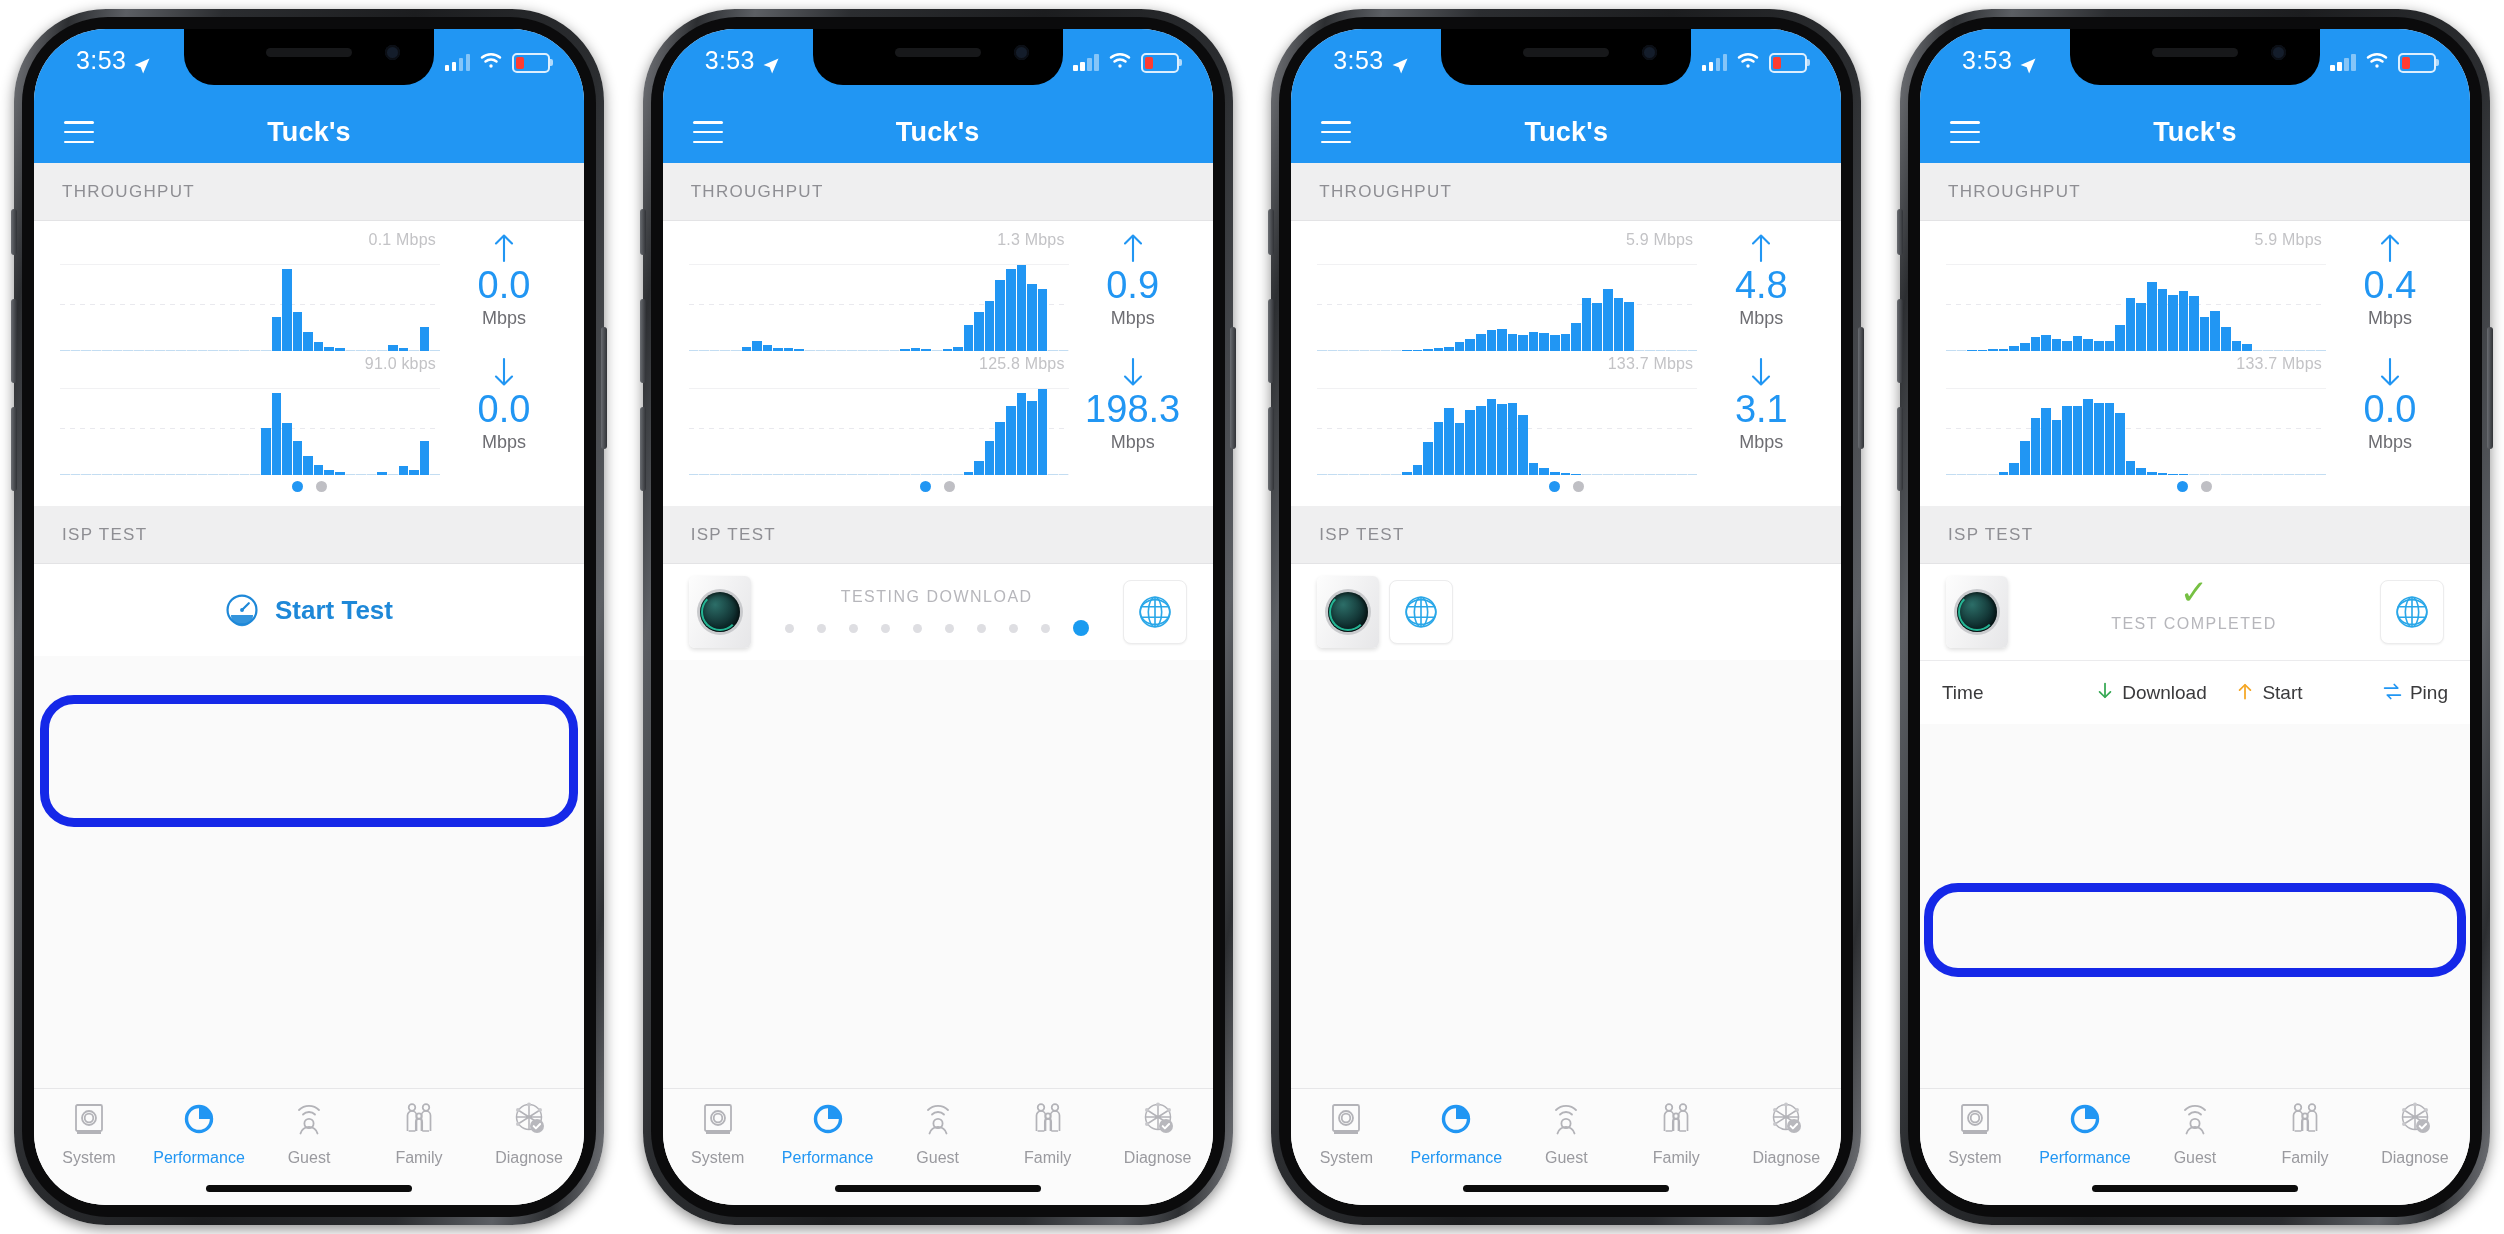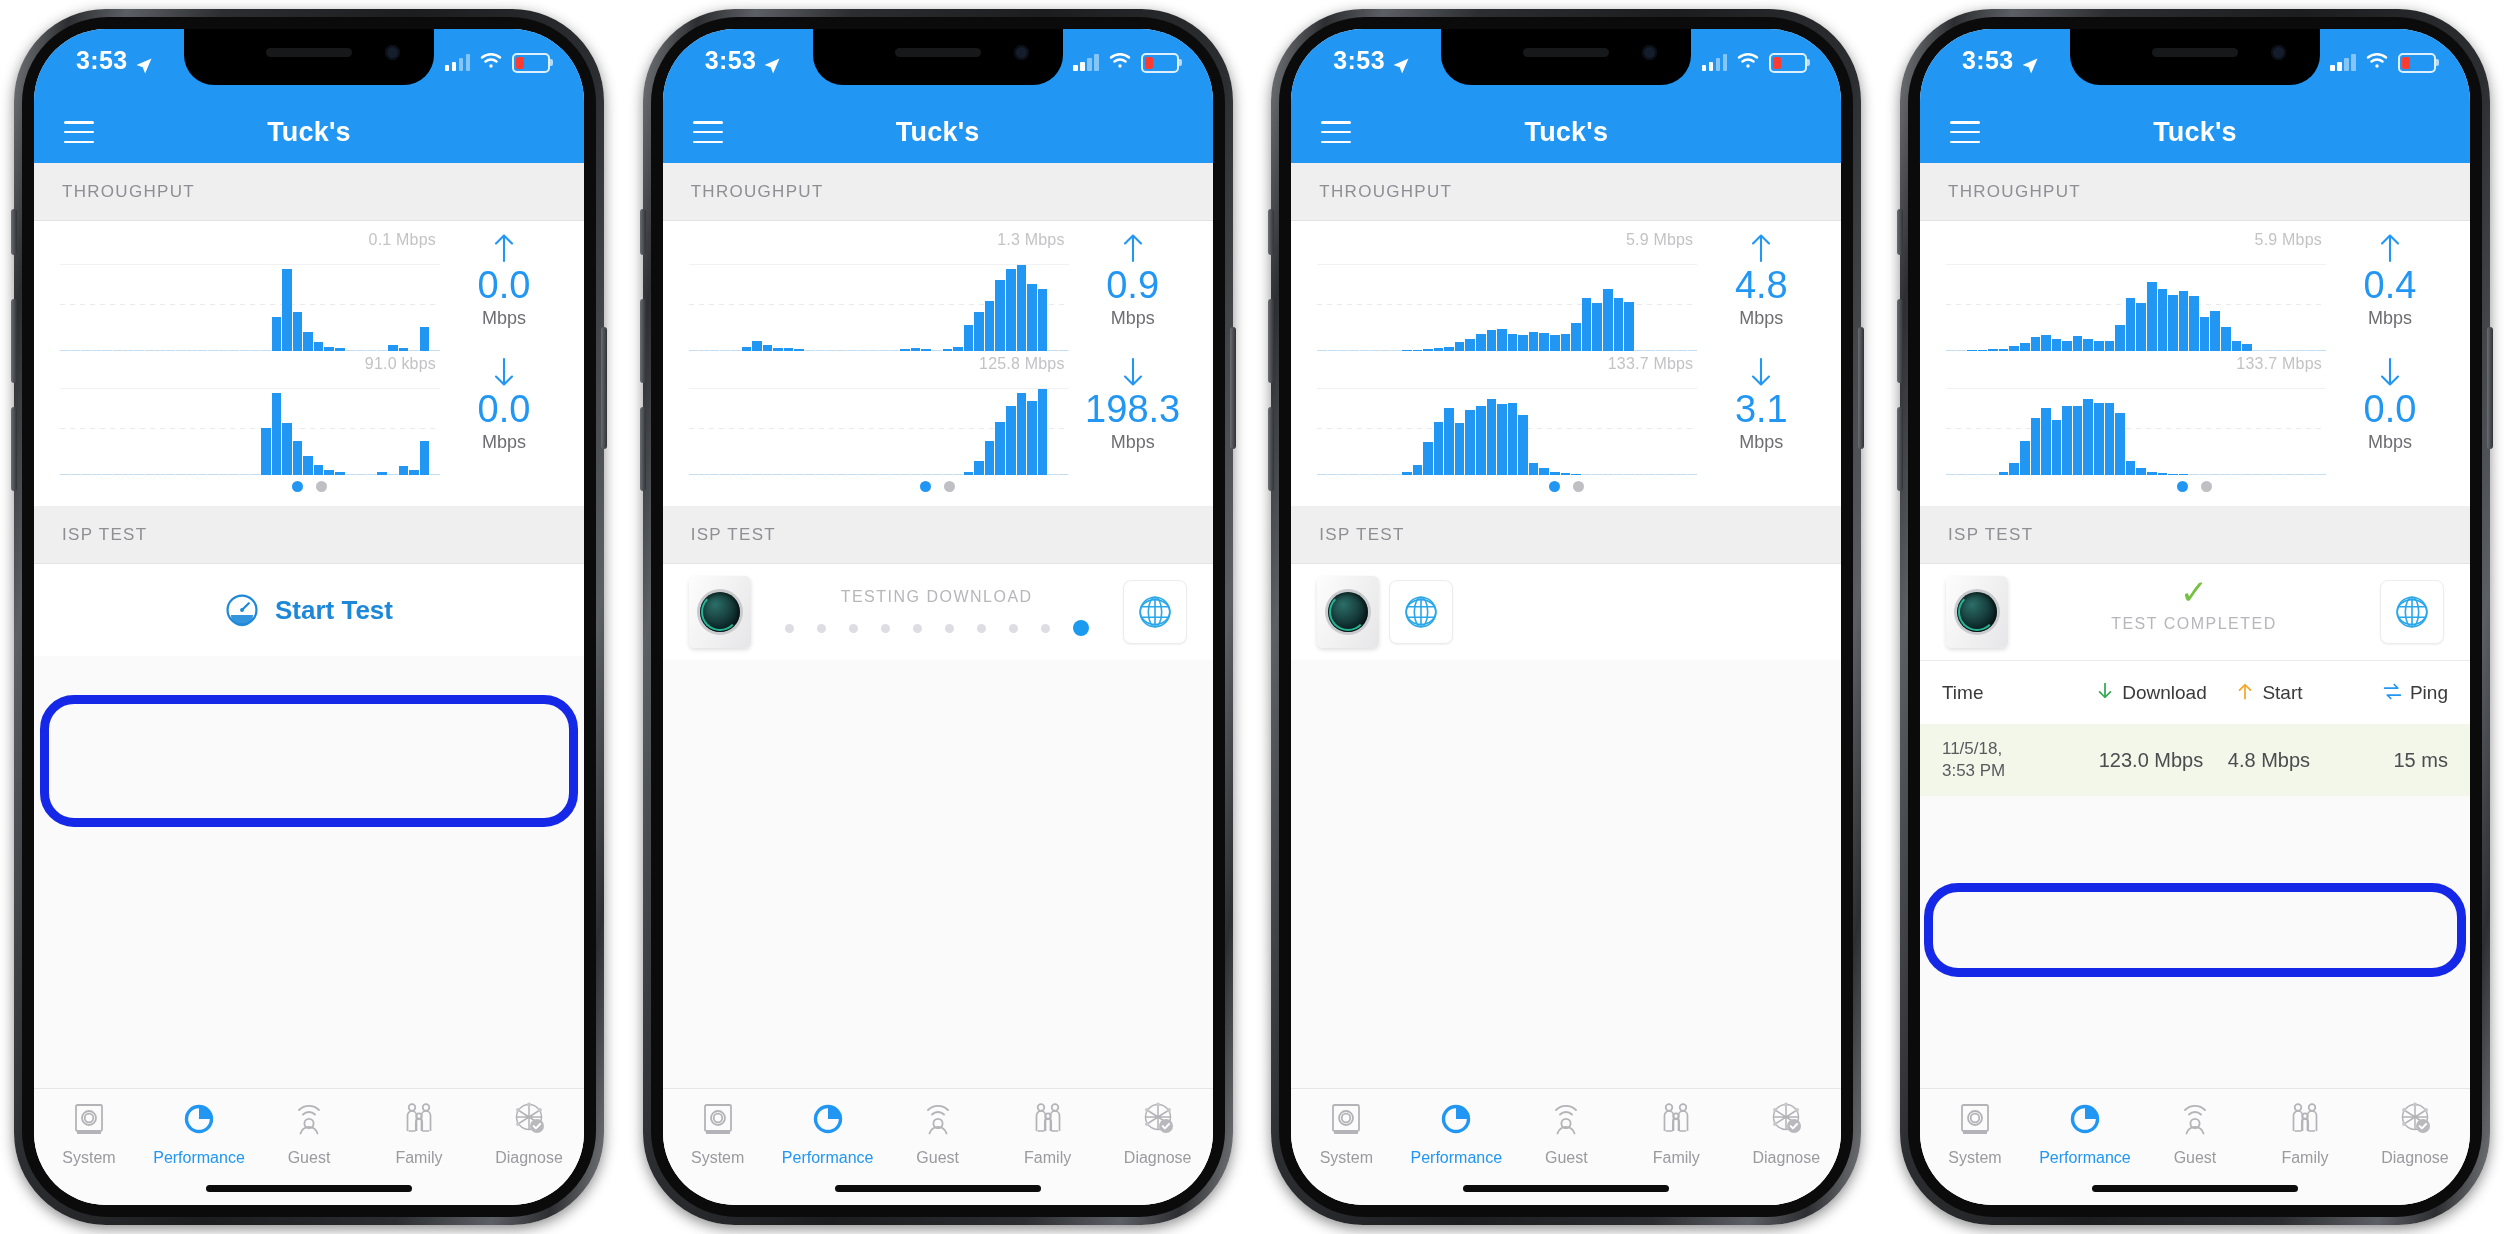--- a/index.html
+++ b/index.html
@@ -17,21 +17,21 @@
   .btn-left1{left:-3px;top:200px;width:6px;height:46px;}
   .btn-left2{left:-3px;top:290px;width:6px;height:84px;}
   .btn-left3{left:-3px;top:398px;width:6px;height:84px;}
   .btn-right{right:-3px;top:318px;width:6px;height:122px;}
 
   
   .statusbar{position:relative;height:72px;background:#2196f3;color:#fff;}
   .notch{position:absolute;left:50%;top:0;transform:translateX(-50%);width:250px;height:56px;background:#000;border-bottom-left-radius:30px;border-bottom-right-radius:30px;}
   .notch .speaker{position:absolute;left:50%;top:19px;transform:translateX(-50%);width:86px;height:9px;background:#17181a;border-radius:5px;}
   .notch .cam{position:absolute;right:34px;top:16px;width:15px;height:15px;border-radius:50%;background:#141d2b;box-shadow:inset 0 0 0 2px #0b0e14;}
-  .sb-time{position:absolute;left:42px;top:17px;font-size:25px;font-weight:700;letter-spacing:.4px;display:flex;align-items:center;gap:7px;}
+  .sb-time{position:absolute;left:42px;top:17px;font-size:25px;font-weight:400;letter-spacing:.4px;display:flex;align-items:center;gap:7px;}
   .loc-arrow{display:inline-block;width:18px;height:18px;}
   .sb-right{position:absolute;right:34px;top:22px;display:flex;align-items:center;gap:9px;}
   .sig{display:flex;align-items:flex-end;gap:2.5px;height:17px;}
   .sig i{display:block;width:4.5px;background:#fff;border-radius:1px;}
   .sig i:nth-child(1){height:6px}.sig i:nth-child(2){height:9px}
   .sig i:nth-child(3){height:13px;opacity:.45}.sig i:nth-child(4){height:17px;opacity:.45}
   .batt{position:relative;width:34px;height:16px;border:2px solid rgba(255,255,255,.85);border-radius:5px;}
   .batt::after{content:"";position:absolute;right:-5px;top:4px;width:3px;height:7px;background:rgba(255,255,255,.65);border-radius:0 2px 2px 0;}
   .batt i{position:absolute;left:2px;top:2px;bottom:2px;width:24%;background:#ff3b30;border-radius:2px;}
 
@@ -1061,29 +1061,20 @@
                 <span>Start</span>
               </div>
               <div class="th pg">
                 <span class="ic"><svg viewBox="0 0 24 24" width="21" height="21" fill="none" stroke="#2196f3" stroke-width="2" stroke-linecap="round" stroke-linejoin="round">
                     <path d="M3 8h15l-4-4"></path>
                     <path d="M21 16H6l4 4"></path>
                   </svg></span>
                 <span>Ping</span>
               </div>
             </div>
-            <div class="tbl-row">
-              <div class="td time">
-                <span>11/5/18,</span>
-                <span>3:53 PM</span>
-              </div>
-              <div class="td dl">123.0 Mbps</div>
-              <div class="td ul">4.8 Mbps</div>
-              <div class="td pg">15 ms</div>
-            </div>
           </div>
           <div class="spacer"></div>
           <div class="tabbar">
             <div class="tab">
               <span><svg viewBox="0 0 40 40" fill="none" stroke="#b3b3b8" stroke-width="1.8">
                   <rect x="7" y="6" width="26" height="26" rx="1.5"></rect>
                   <circle cx="20" cy="19" r="7"></circle>
                   <circle cx="20" cy="19" r="4.3"></circle>
                   <path d="M8 34h24"></path>
                 </svg></span>

